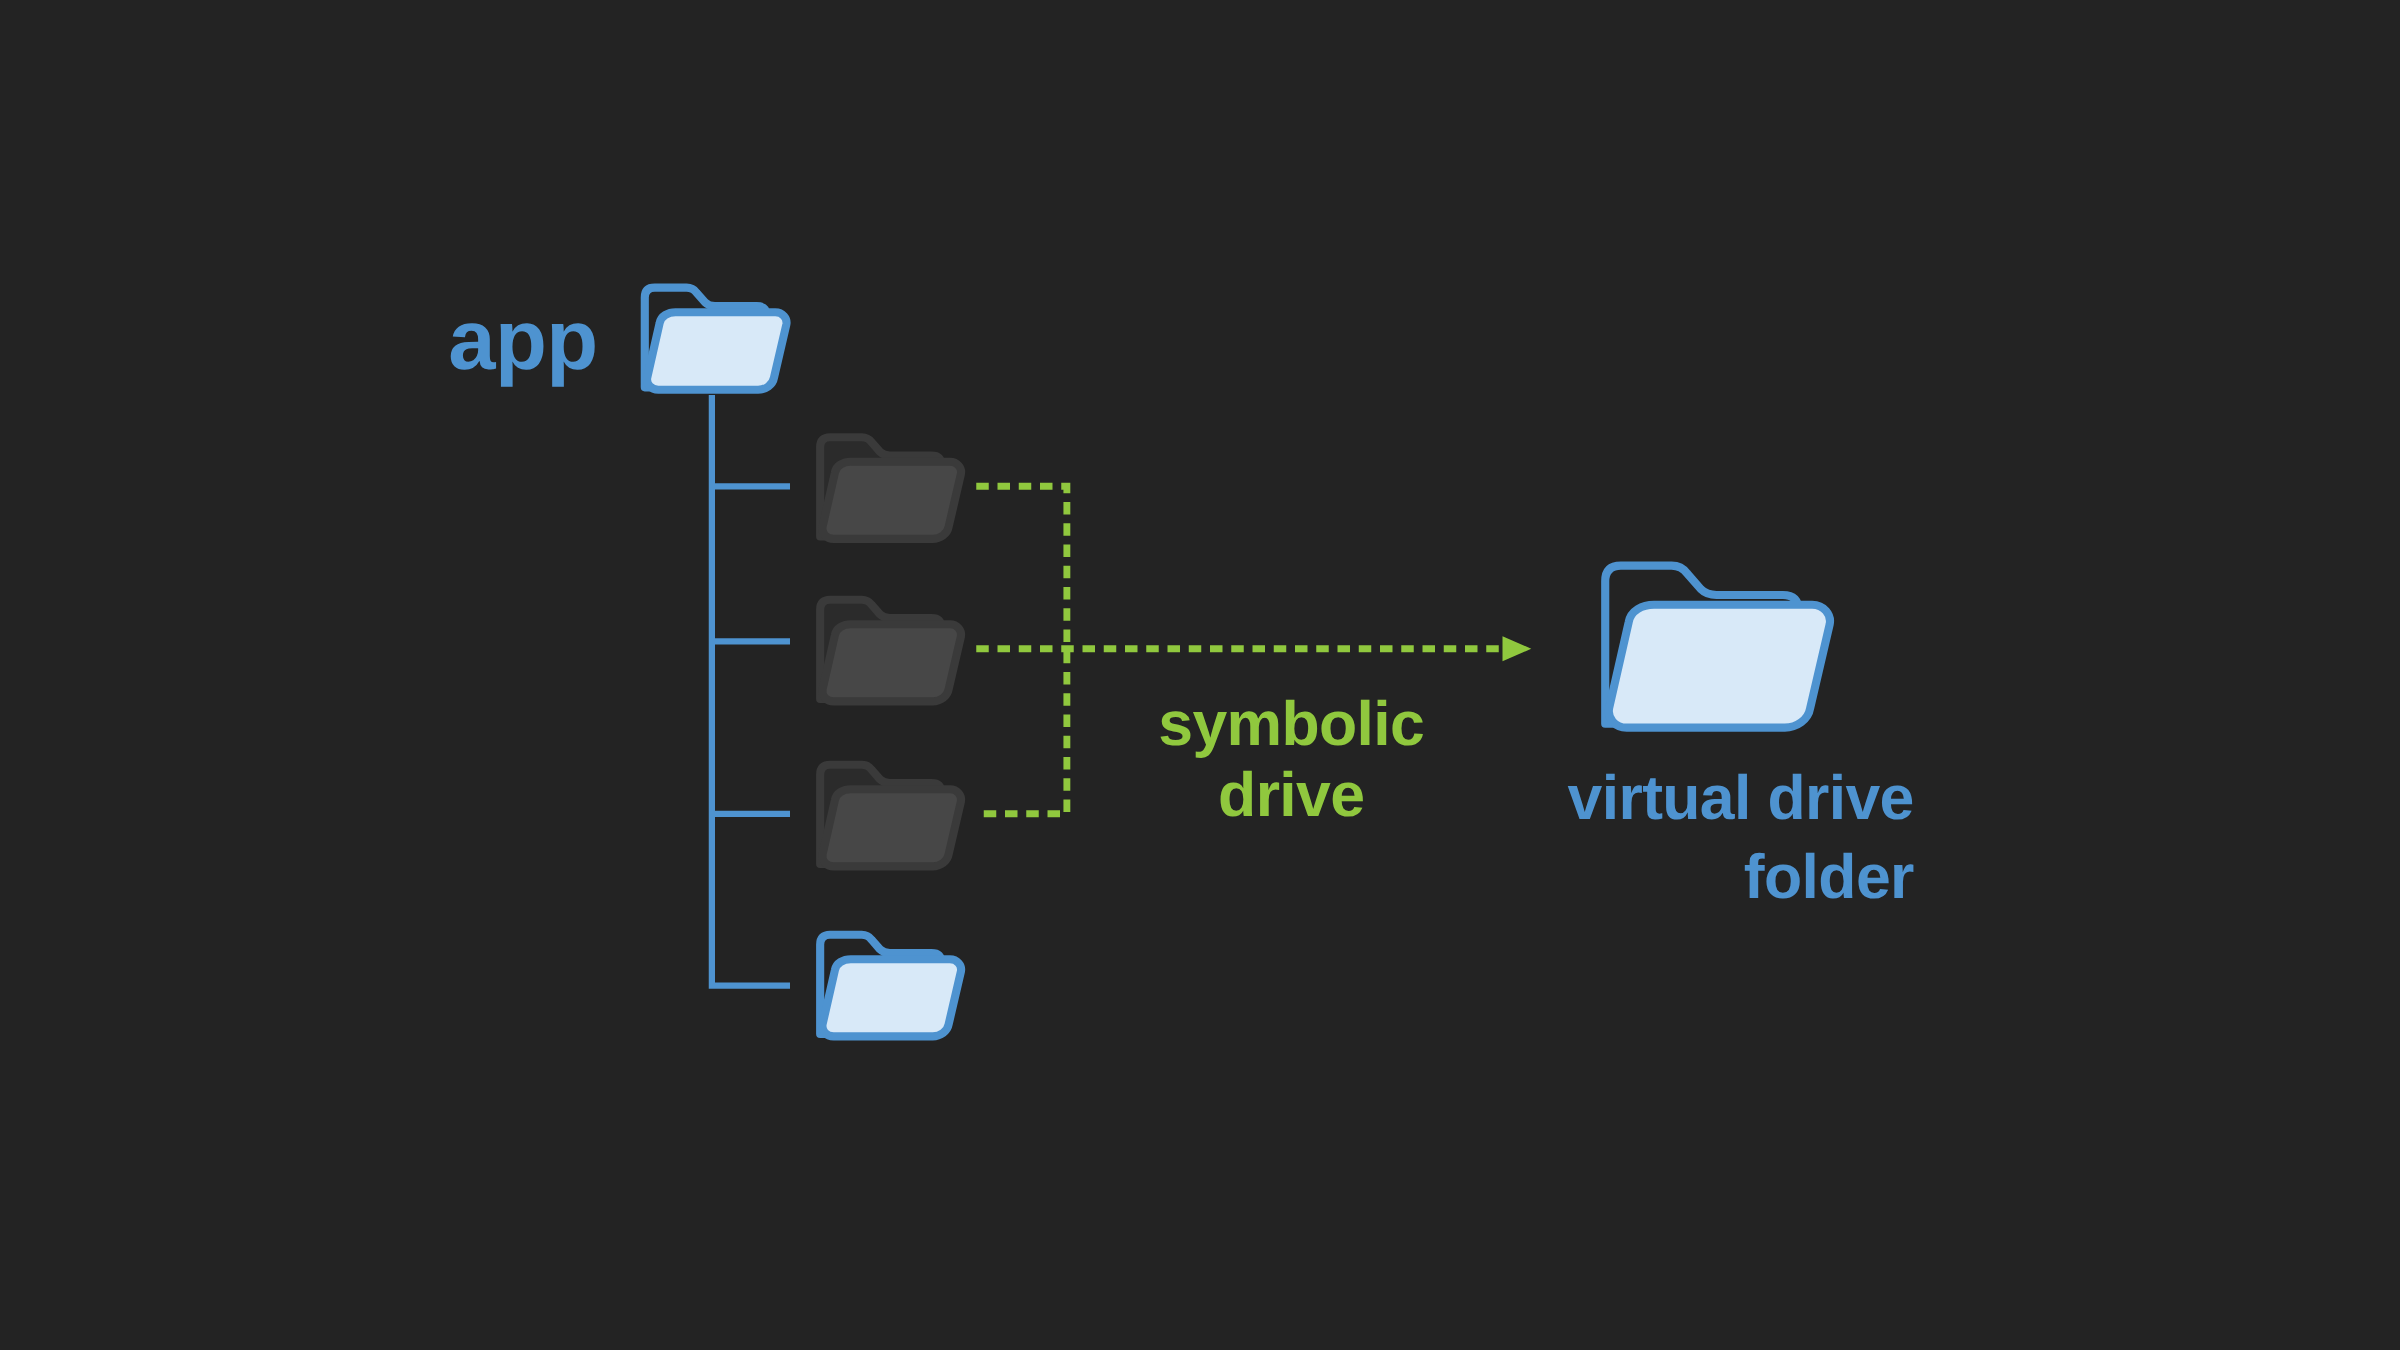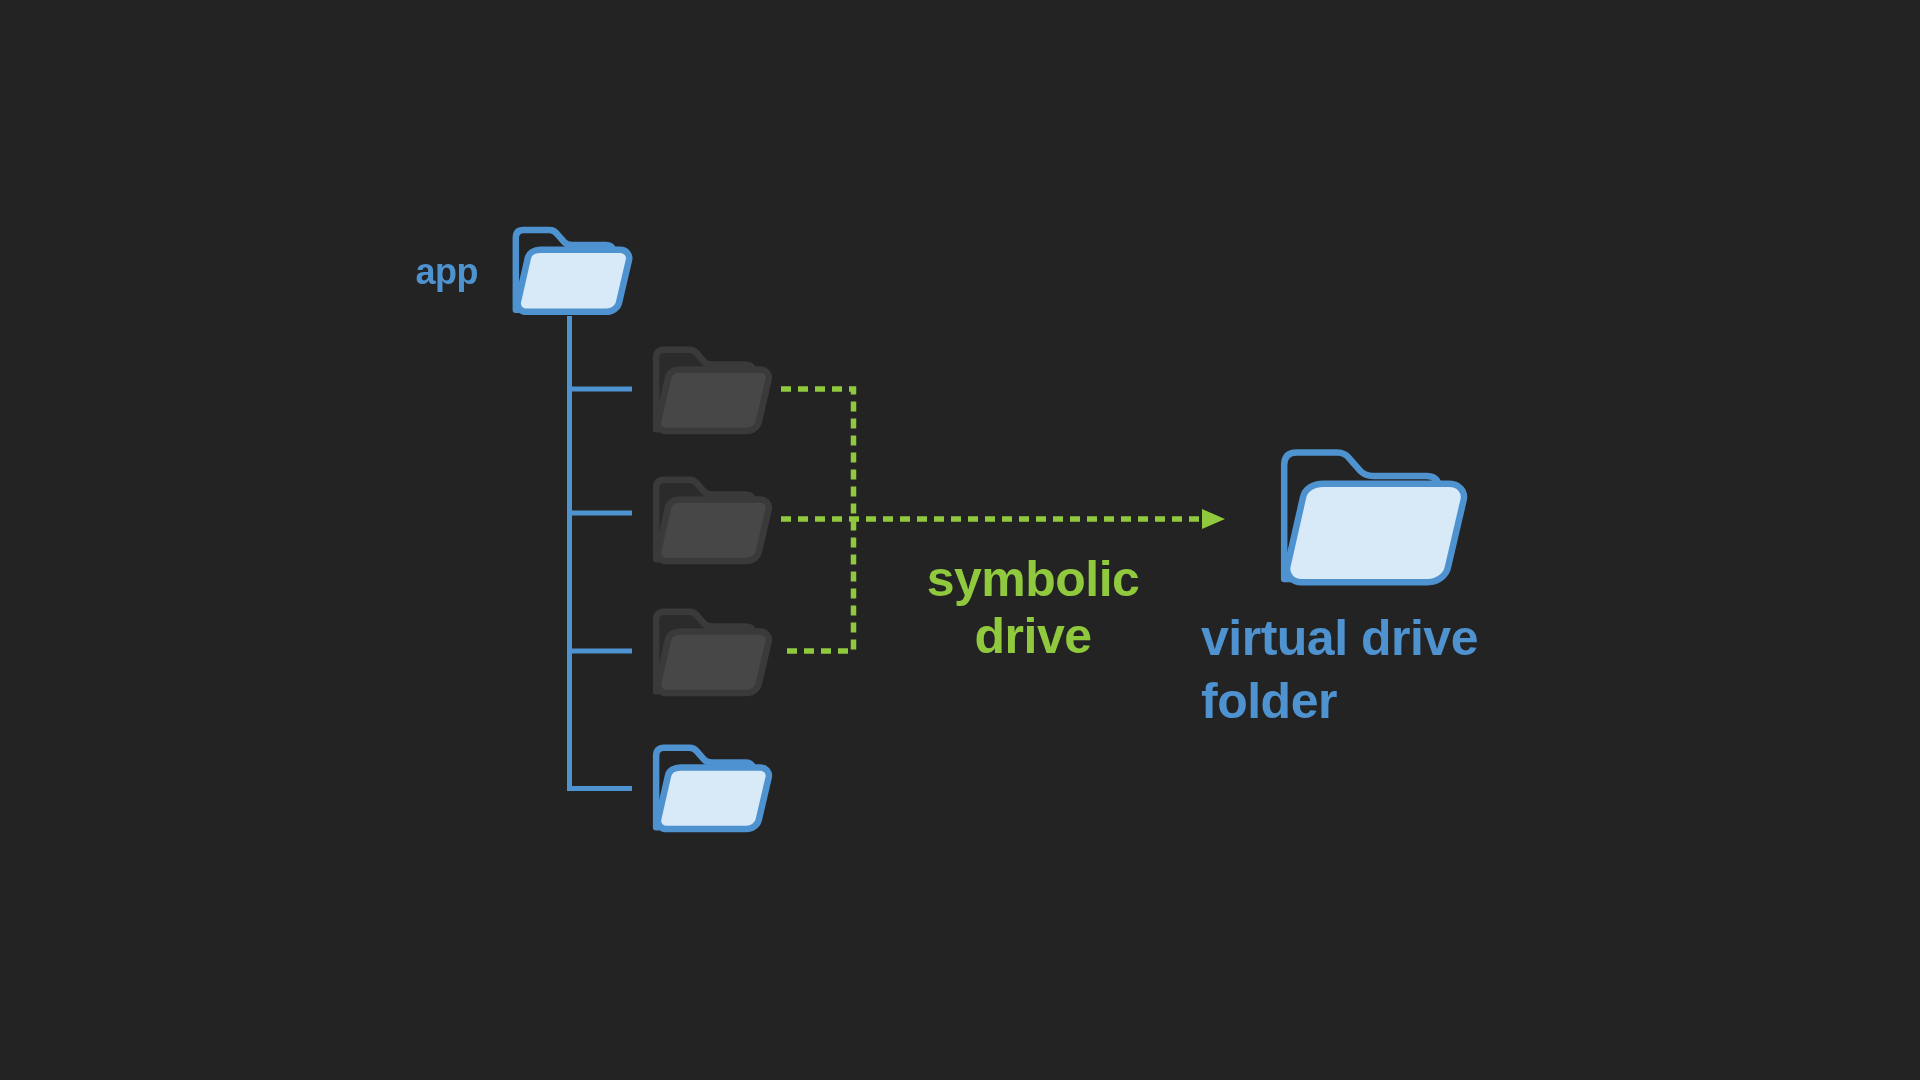--- a/index.html
+++ b/index.html
@@ -34,34 +34,34 @@
     --folder-fill: var(--dark-folder-fill);
     --folder-back: var(--dark-folder-back);
   }
   .label {
     position: absolute;
     font-weight: 700;
     letter-spacing: -0.5px;
   }
   .label-app {
     left: 278px; top: 247px; width: 200px;
-    font-size: 36px; line-height: 50px;
+    font-size: 68px; line-height: 50px;
     text-align: right;
     color: var(--blue);
   }
   .label-symlink {
     left: 903px; top: 551px; width: 260px;
     font-size: 50px; line-height: 57px;
     text-align: center;
     color: var(--green);
   }
   .label-vdrive {
     left: 1201px; top: 607px; width: 330px;
     font-size: 50px; line-height: 63px;
-    text-align: left;
+    text-align: right;
     color: var(--blue);
   }
   .tree-line { stroke: var(--blue); stroke-width: 5; fill: none; }
   .green-dash {
     stroke: var(--green); stroke-width: 5.5; fill: none;
     stroke-dasharray: 10 7;
   }
   .green-head { fill: var(--green); stroke: none; }
 </style>
 </head>

